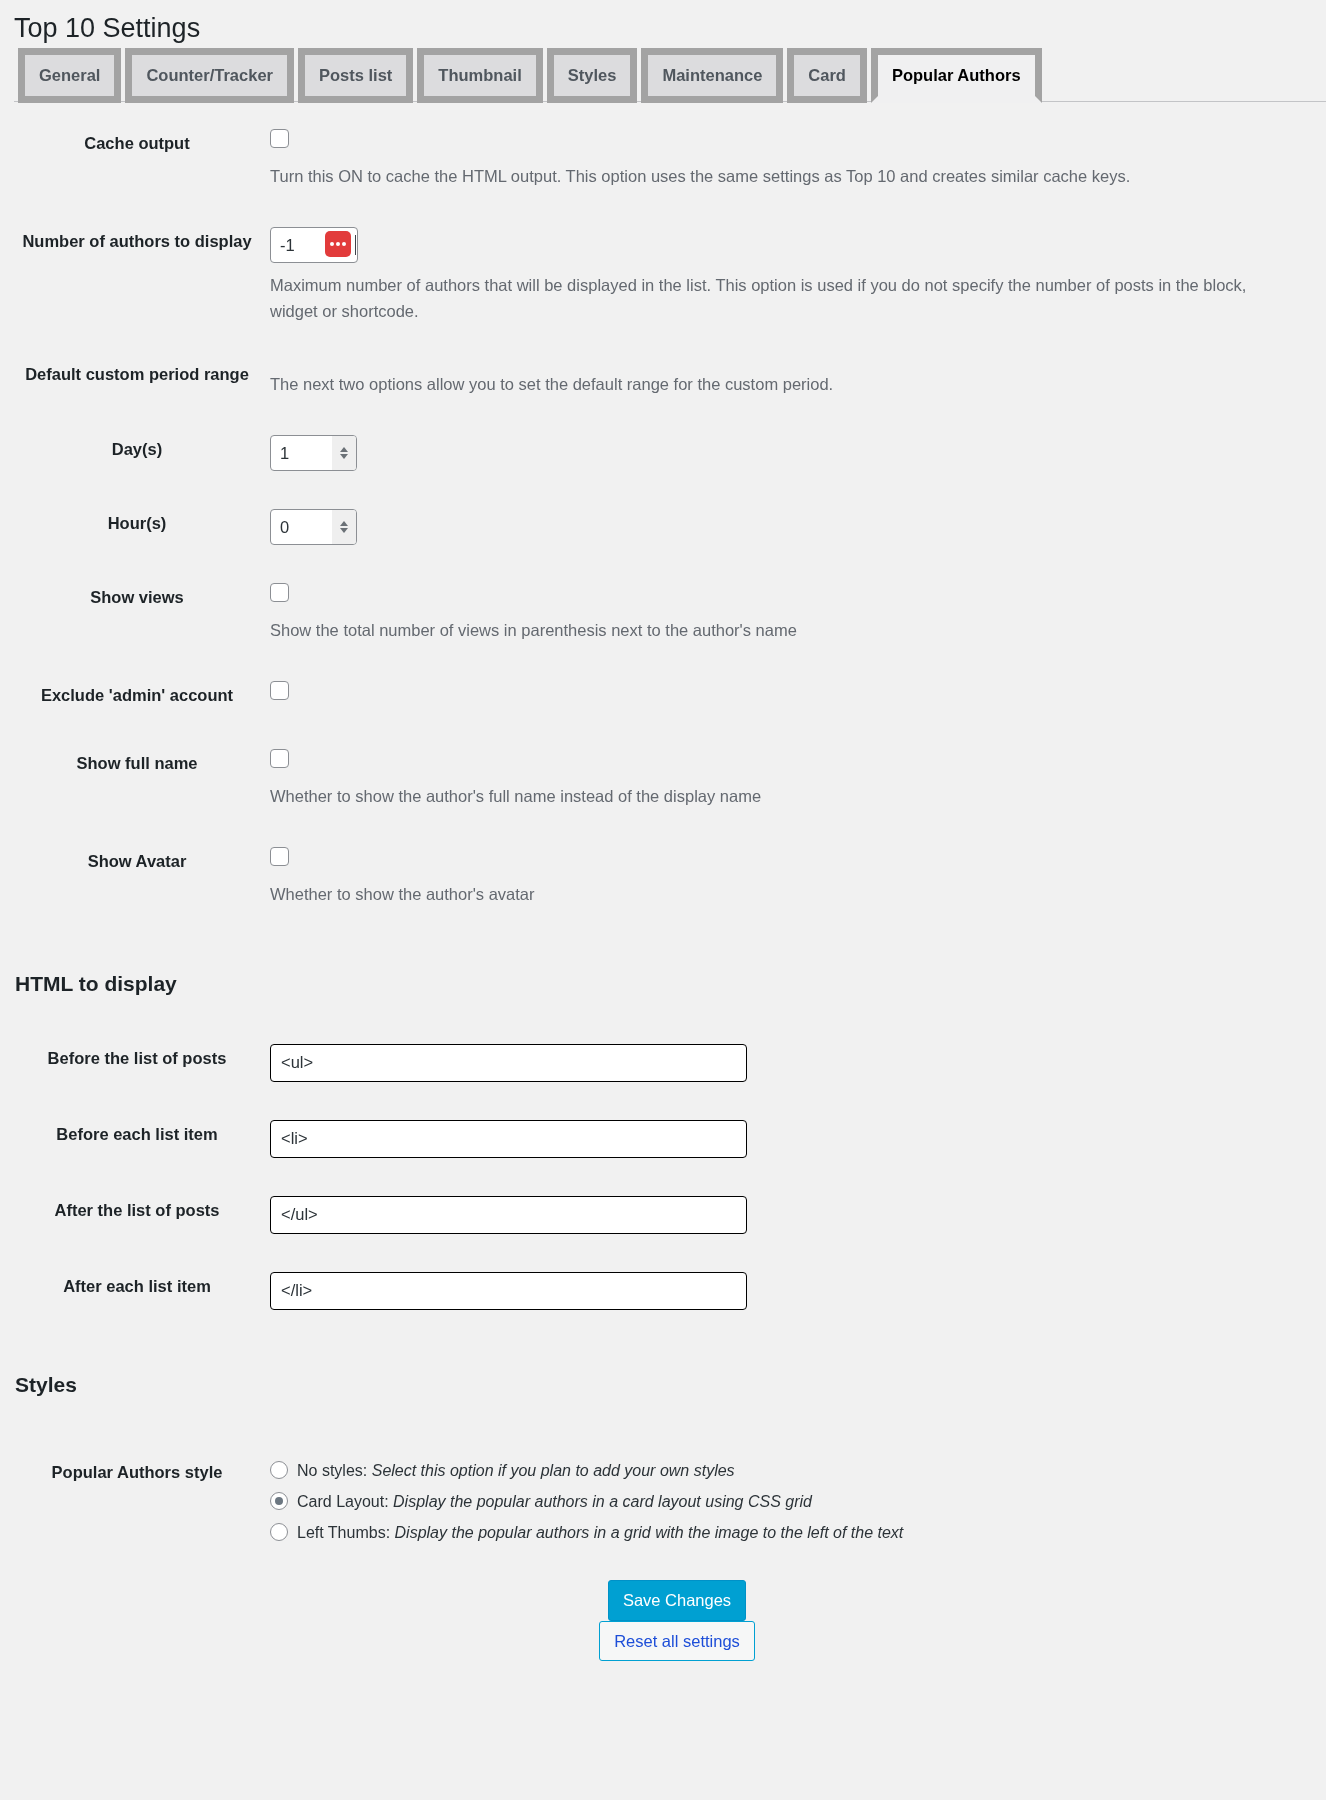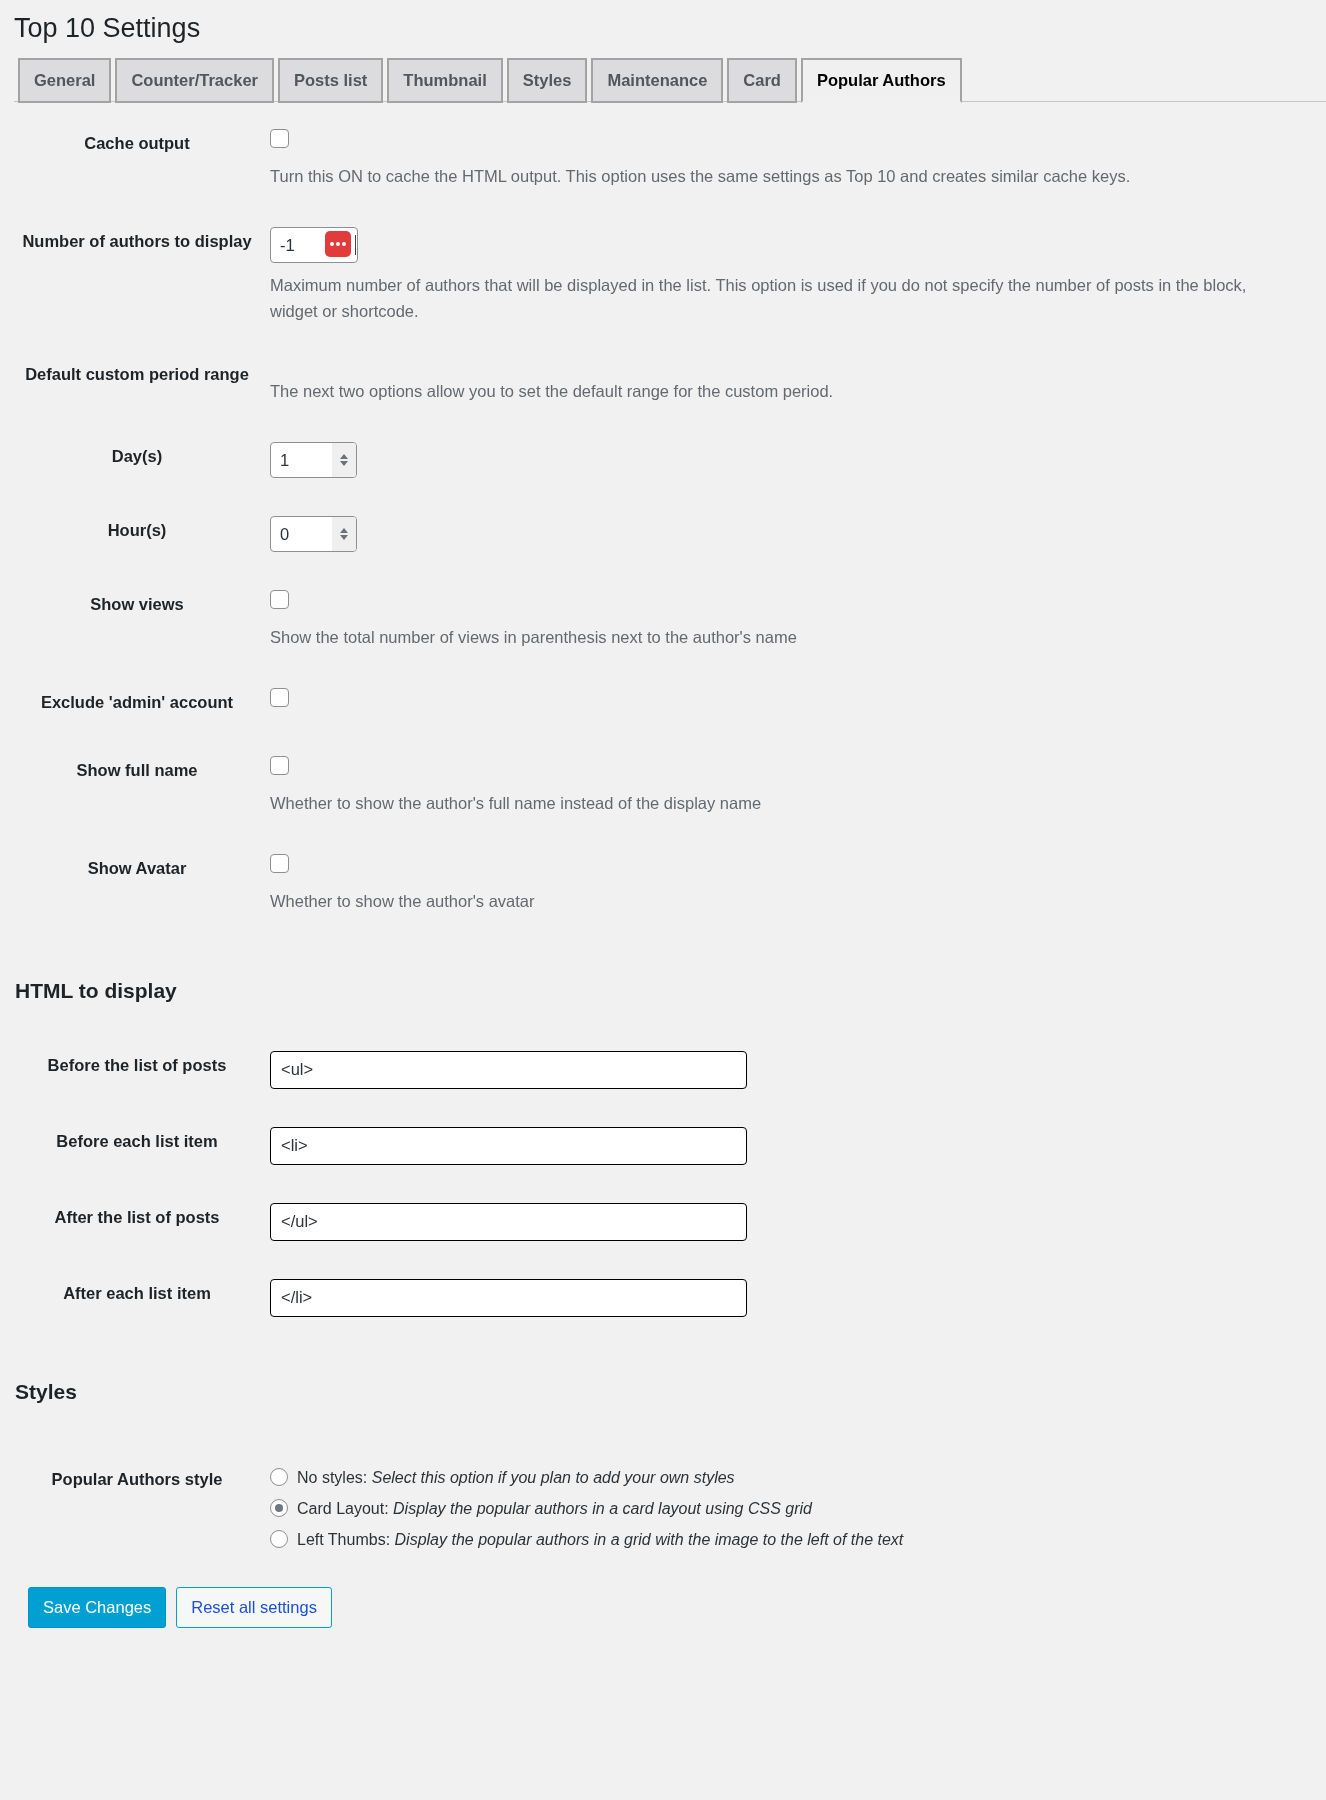--- a/index.html
+++ b/index.html
@@ -48,21 +48,21 @@
     display: inline-block;
     position: relative;
     bottom: -1px;
     margin: 0 4px -1px 0;
     padding: 8px 14px;
     font-size: 16.5px;
     line-height: 1.5;
     font-weight: 600;
     background: #dcdcde;
     color: #50575e;
-    border: 2px solid #a3a3a3;
+    border: 7px solid #a3a3a3;
     text-decoration: none;
     white-space: nowrap;
     cursor: pointer;
     border-radius: 0;
     font-family: "Liberation Sans", sans-serif;
   }
   .nav-tab.active {
     background: #f0f0f1;
     border-bottom-color: #f0f0f1;
     color: #000;
@@ -260,21 +260,21 @@
     white-space: nowrap;
   }
   .radio-label .rl-name { font-style: normal; }
   .radio-label .rl-desc { font-style: italic; }
 
   
   .submit-bar {
     padding: 16px 0 20px 28px;
     display: flex;
     align-items: center;
-    gap: 10px;
+    flex-direction: column;
   }
   .btn {
     font-family: "Liberation Sans", sans-serif;
     font-size: 16.5px;
     line-height: 1;
     padding: 11px 14px;
     border-radius: 3px;
     cursor: pointer;
     border: 1px solid transparent;
     box-sizing: border-box;
@@ -333,21 +333,21 @@
               </span>
             <span class="caret-line"></span>
           </span>
           <span class="description">Maximum number of authors that will be displayed in the list. This option is used if you do not specify the number of posts in the block, widget or shortcode.</span>
         </td>
       </tr>
 
       <tr>
         <th class="plain-head">Default custom period range</th>
         <td>
-          <span class="description" style="margin-top:16px">The next two options allow you to set the default range for the custom period.</span>
+          <span class="description" style="margin-top:9px">The next two options allow you to set the default range for the custom period.</span>
         </td>
       </tr>
 
       <tr>
         <th>Day(s)</th>
         <td>
           <span class="num-wrap">
             <input type="text" class="num-val" value="1" style="">
             <span class="spin">
               <span class="arrow up"></span>

